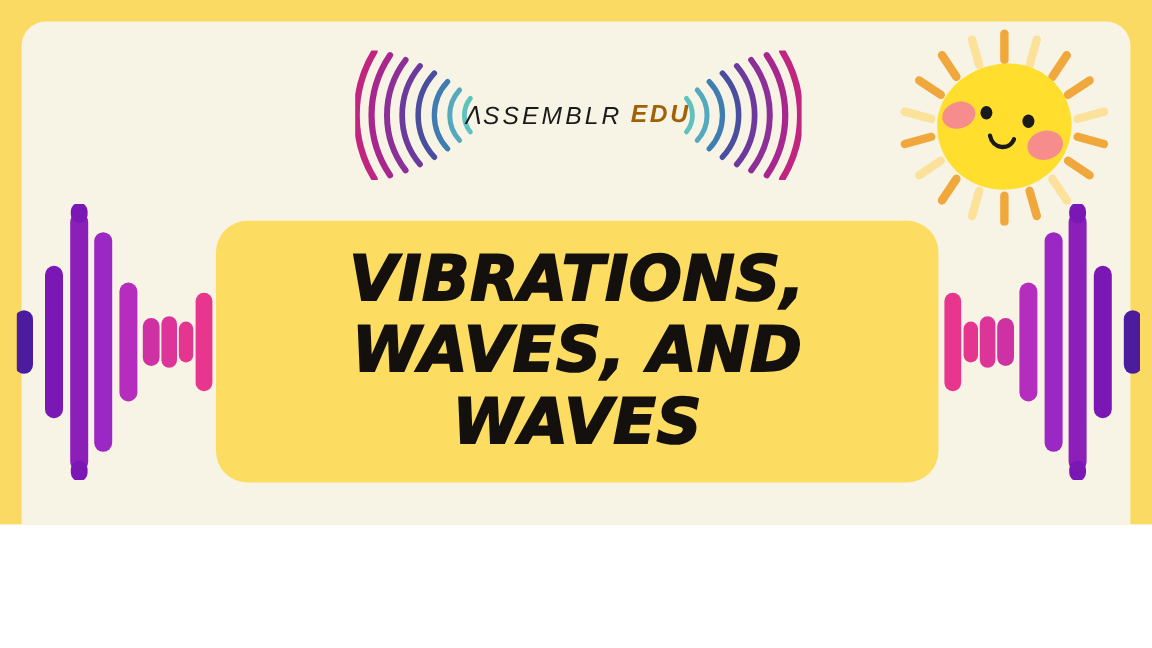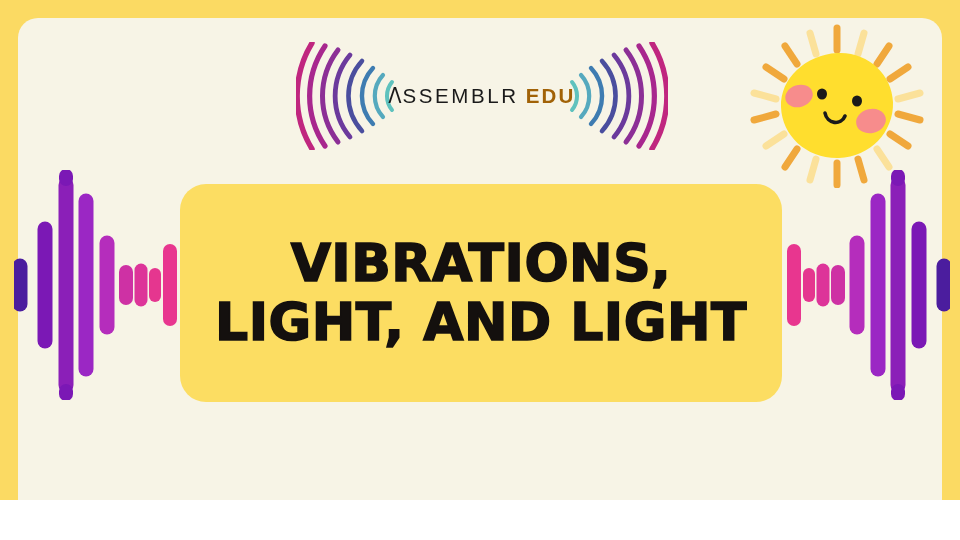--- a/index.html
+++ b/index.html
@@ -10,23 +10,24 @@
   body {
     width: 960px;
     height: 540px;
     overflow: hidden;
     font-family: "Liberation Sans", sans-serif;
   }
 
   #slide {
     position: relative;
     width: 960px;
-    height: 500px;
+    height: 437px;
     background: #FBDA63;
     overflow: hidden;
+    font-style: italic;
   }
 
   
   #panel {
     position: absolute;
     left: 18px;
     top: 18px;
     width: 924px;
     height: 504px;
     background: #F7F4E6;
@@ -244,16 +245,16 @@
       <line x1="120" y1="15" x2="120" y2="215" stroke="#8B1FB8" stroke-width="15"></line>
       <line x1="141" y1="59" x2="141" y2="171" stroke="#7B18B5" stroke-width="15"></line>
       <line x1="166" y1="96" x2="166" y2="134" stroke="#4B1D9E" stroke-width="15"></line>
       <line x1="120" y1="6" x2="120" y2="9" stroke="#7B18B5" stroke-width="14"></line>
       <line x1="120" y1="221" x2="120" y2="224" stroke="#7B18B5" stroke-width="14"></line>
     </g>
   </svg>
 
   <div id="title-card">
     <h1 id="title-text">VIBRATIONS,
-LIGHT, AND LIGHT</h1>
+WAVES, AND WAVES</h1>
   </div>
 
 </div>
 
 </body></html>

